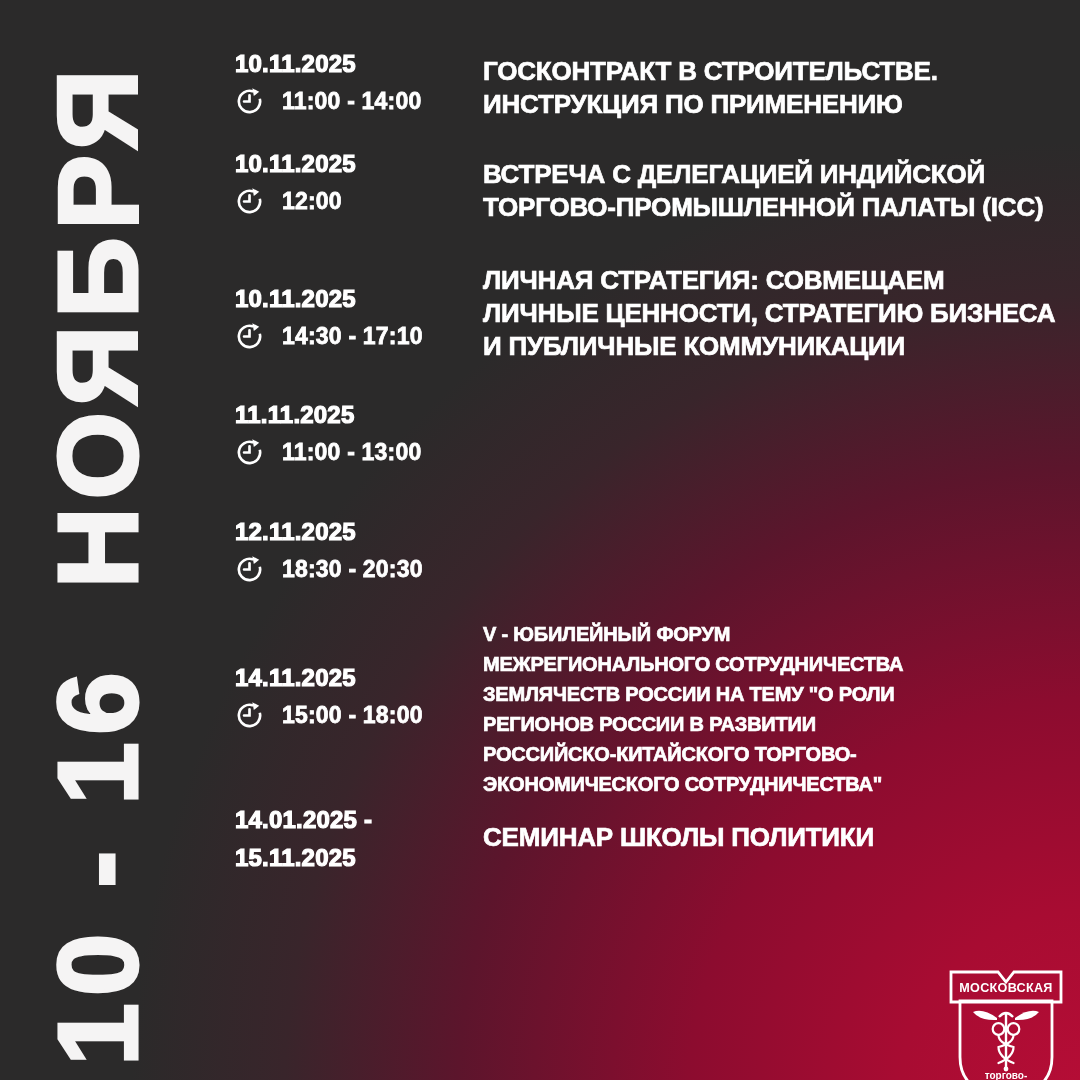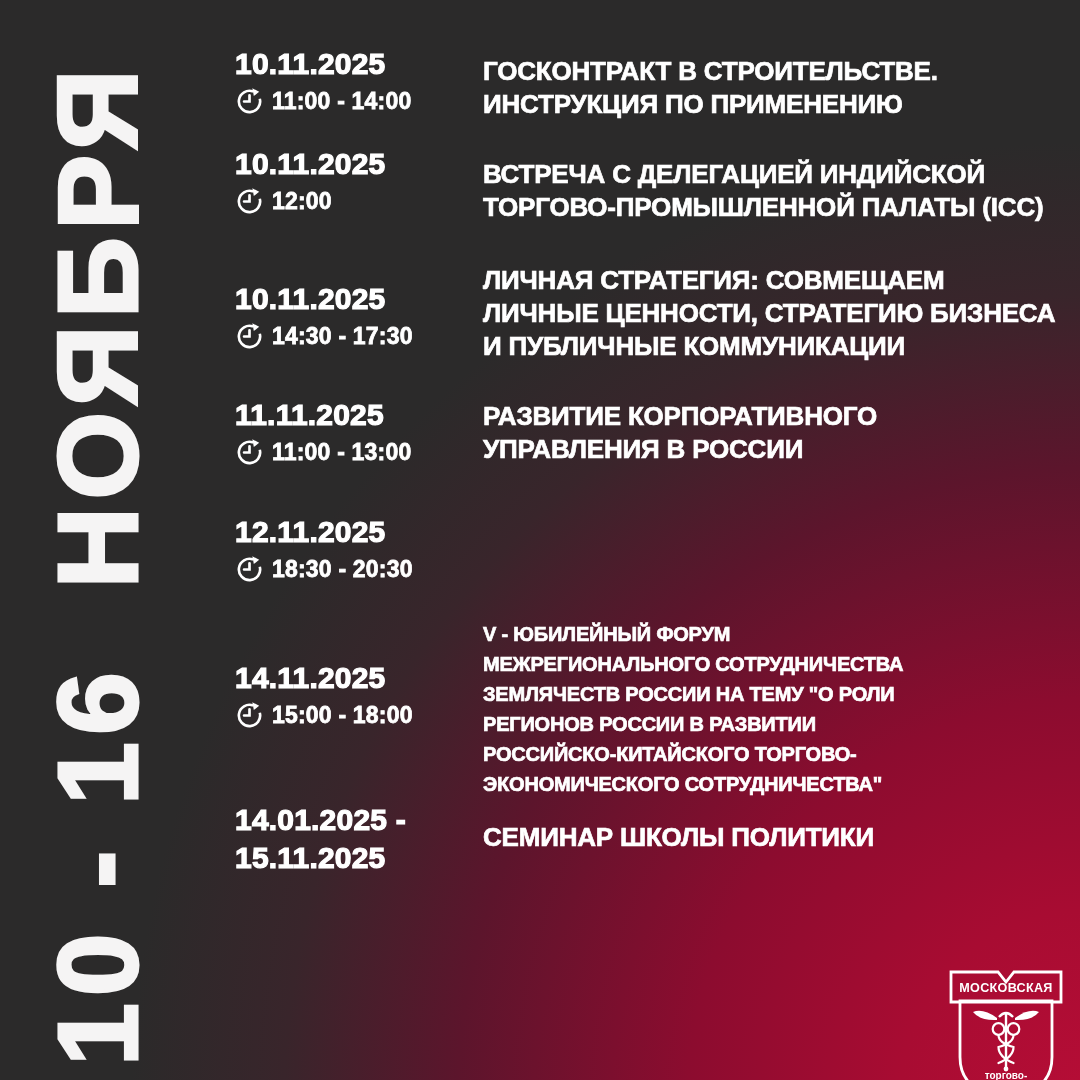--- a/index.html
+++ b/index.html
@@ -34,32 +34,32 @@
     font-weight: bold;
     letter-spacing: 7px;
     white-space: pre;
     color: #f5f4f4;
     -webkit-text-stroke: 3px #f5f4f4;
     line-height: 152px;
   }
   
   .event { position: absolute; left: 235px; width: 830px; }
   .event-date {
-    font-size: 30px;
+    font-size: 24px;
     font-weight: bold;
     line-height: 36px;
     letter-spacing: 0.2px;
     -webkit-text-stroke: 1.2px #ffffff;
     white-space: pre-line;
   }
   .event-timerow {
     margin-top: 5px;
     display: flex;
     align-items: center;
-    gap: 8px;
+    gap: 18px;
   }
   .clock-icon { width: 29px; height: 29px; flex: 0 0 auto; }
   .event-time {
     font-size: 23px;
     font-weight: bold;
     letter-spacing: 0.2px;
     -webkit-text-stroke: 0.8px #ffffff;
   }
   .event-title {
     position: absolute;
@@ -118,39 +118,37 @@
   </div>
 
   <div class="event" style="top:281px">
     <div class="event-date">10.11.2025</div>
     <div class="event-timerow">
       <svg class="clock-icon" viewBox="0 0 24 24" fill="none" stroke="#fff" stroke-width="2.2">
         <path d="M20.5 9.7 A8.8 8.8 0 1 1 15.0 3.7"></path>
         <polygon points="14.3,1.0 20.0,4.0 15.6,7.5" fill="#fff" stroke="none"></polygon>
         <path d="M12 6.8 L12 12 L7.5 12" stroke-linecap="round"></path>
       </svg>
-      <span class="event-time">14:30 - 17:30</span>
+      <span class="event-time">14:30 - 17:10</span>
     </div>
     <div class="event-title" style="top:-17px">ЛИЧНАЯ СТРАТЕГИЯ: СОВМЕЩАЕМ
 ЛИЧНЫЕ ЦЕННОСТИ, СТРАТЕГИЮ БИЗНЕСА
 И ПУБЛИЧНЫЕ КОММУНИКАЦИИ</div>
   </div>
 
   <div class="event" style="top:397px">
     <div class="event-date">11.11.2025</div>
     <div class="event-timerow">
       <svg class="clock-icon" viewBox="0 0 24 24" fill="none" stroke="#fff" stroke-width="2.2">
         <path d="M20.5 9.7 A8.8 8.8 0 1 1 15.0 3.7"></path>
         <polygon points="14.3,1.0 20.0,4.0 15.6,7.5" fill="#fff" stroke="none"></polygon>
         <path d="M12 6.8 L12 12 L7.5 12" stroke-linecap="round"></path>
       </svg>
       <span class="event-time">11:00 - 13:00</span>
     </div>
-    <div class="event-title" style="top:3px">РАЗВИТИЕ КОРПОРАТИВНОГО
-УПРАВЛЕНИЯ В РОССИИ</div>
   </div>
 
   <div class="event" style="top:514px">
     <div class="event-date">12.11.2025</div>
     <div class="event-timerow">
       <svg class="clock-icon" viewBox="0 0 24 24" fill="none" stroke="#fff" stroke-width="2.2">
         <path d="M20.5 9.7 A8.8 8.8 0 1 1 15.0 3.7"></path>
         <polygon points="14.3,1.0 20.0,4.0 15.6,7.5" fill="#fff" stroke="none"></polygon>
         <path d="M12 6.8 L12 12 L7.5 12" stroke-linecap="round"></path>
       </svg>

